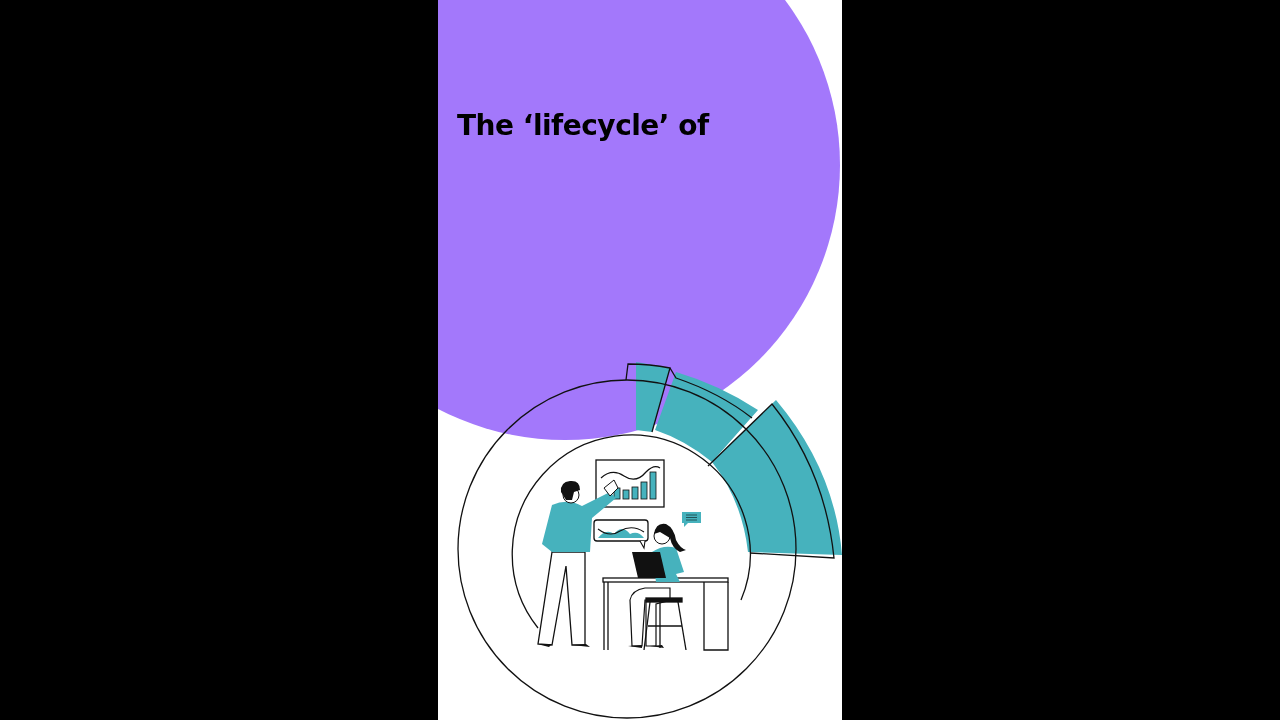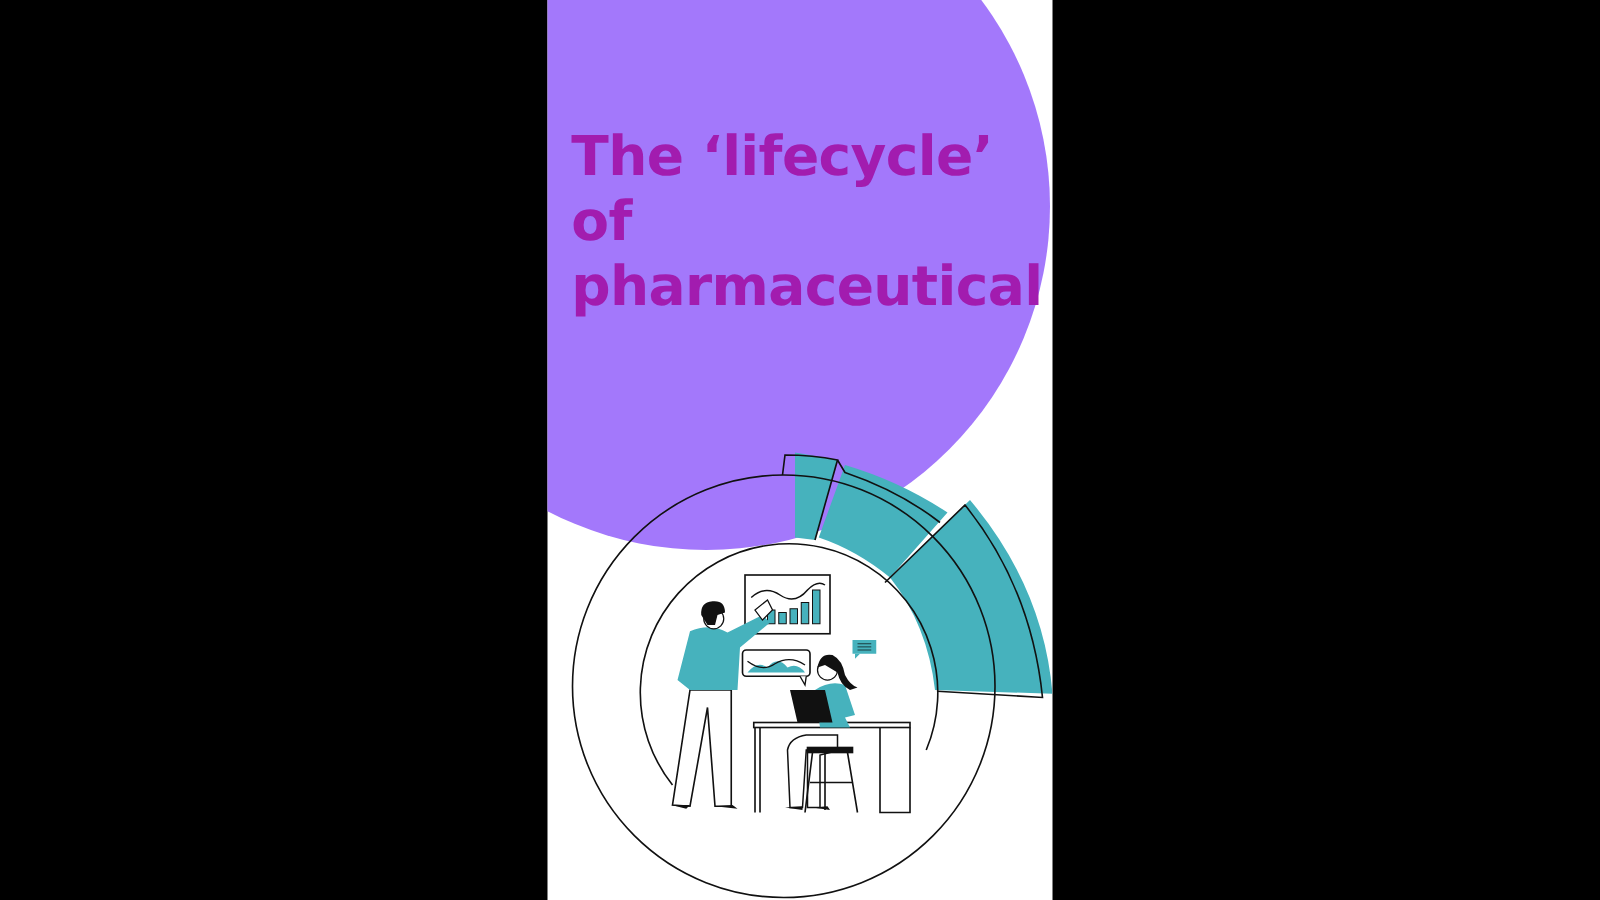--- a/index.html
+++ b/index.html
@@ -1,31 +1,30 @@
 <!DOCTYPE html>
 <html><head>
 <meta charset="utf-8">
 <style>
   html,body{margin:0;padding:0;background:#000;}
   body{width:1280px;height:720px;position:relative;overflow:hidden;font-family:"DejaVu Sans","Liberation Sans",sans-serif;}
   .panel{position:absolute;left:438px;top:0;width:404px;height:720px;background:#ffffff;overflow:hidden;}
   .purple-blob{position:absolute;border-radius:50%;}
-  .title{position:absolute;left:19px;top:100px;width:380px;margin:0;font-weight:bold;font-size:44px;line-height:52px;color:#a21caf;letter-spacing:-0.5px;}
+  .title{position:absolute;left:19px;top:100px;width:380px;margin:0;font-weight:bold;font-size:28px;line-height:52px;color:#000000;letter-spacing:-0.5px;}
   .title span{display:block;}
   svg.illustration{position:absolute;left:0;top:0;}
 </style>
 </head>
 <body>
 
 <div class="panel">
   <div class="purple-blob" style="left:-148px;top:-110px;width:550px;height:550px;background:#a378fb;"></div>
 
   <h1 class="title">
     <span>The ‘lifecycle’ of</span>
-    <span>pharmaceutical</span>
   </h1>
 
   <svg class="illustration" width="404" height="720" viewBox="438 0 404 720">
 
     <g fill="#46b2bd">
 
       <path d="M636 362 L670 368 L652 432 L636 430 Z"></path>
 
       <path d="M676 372 Q720 385 758 410 L712 462 Q685 440 655 430 Z"></path>
 

